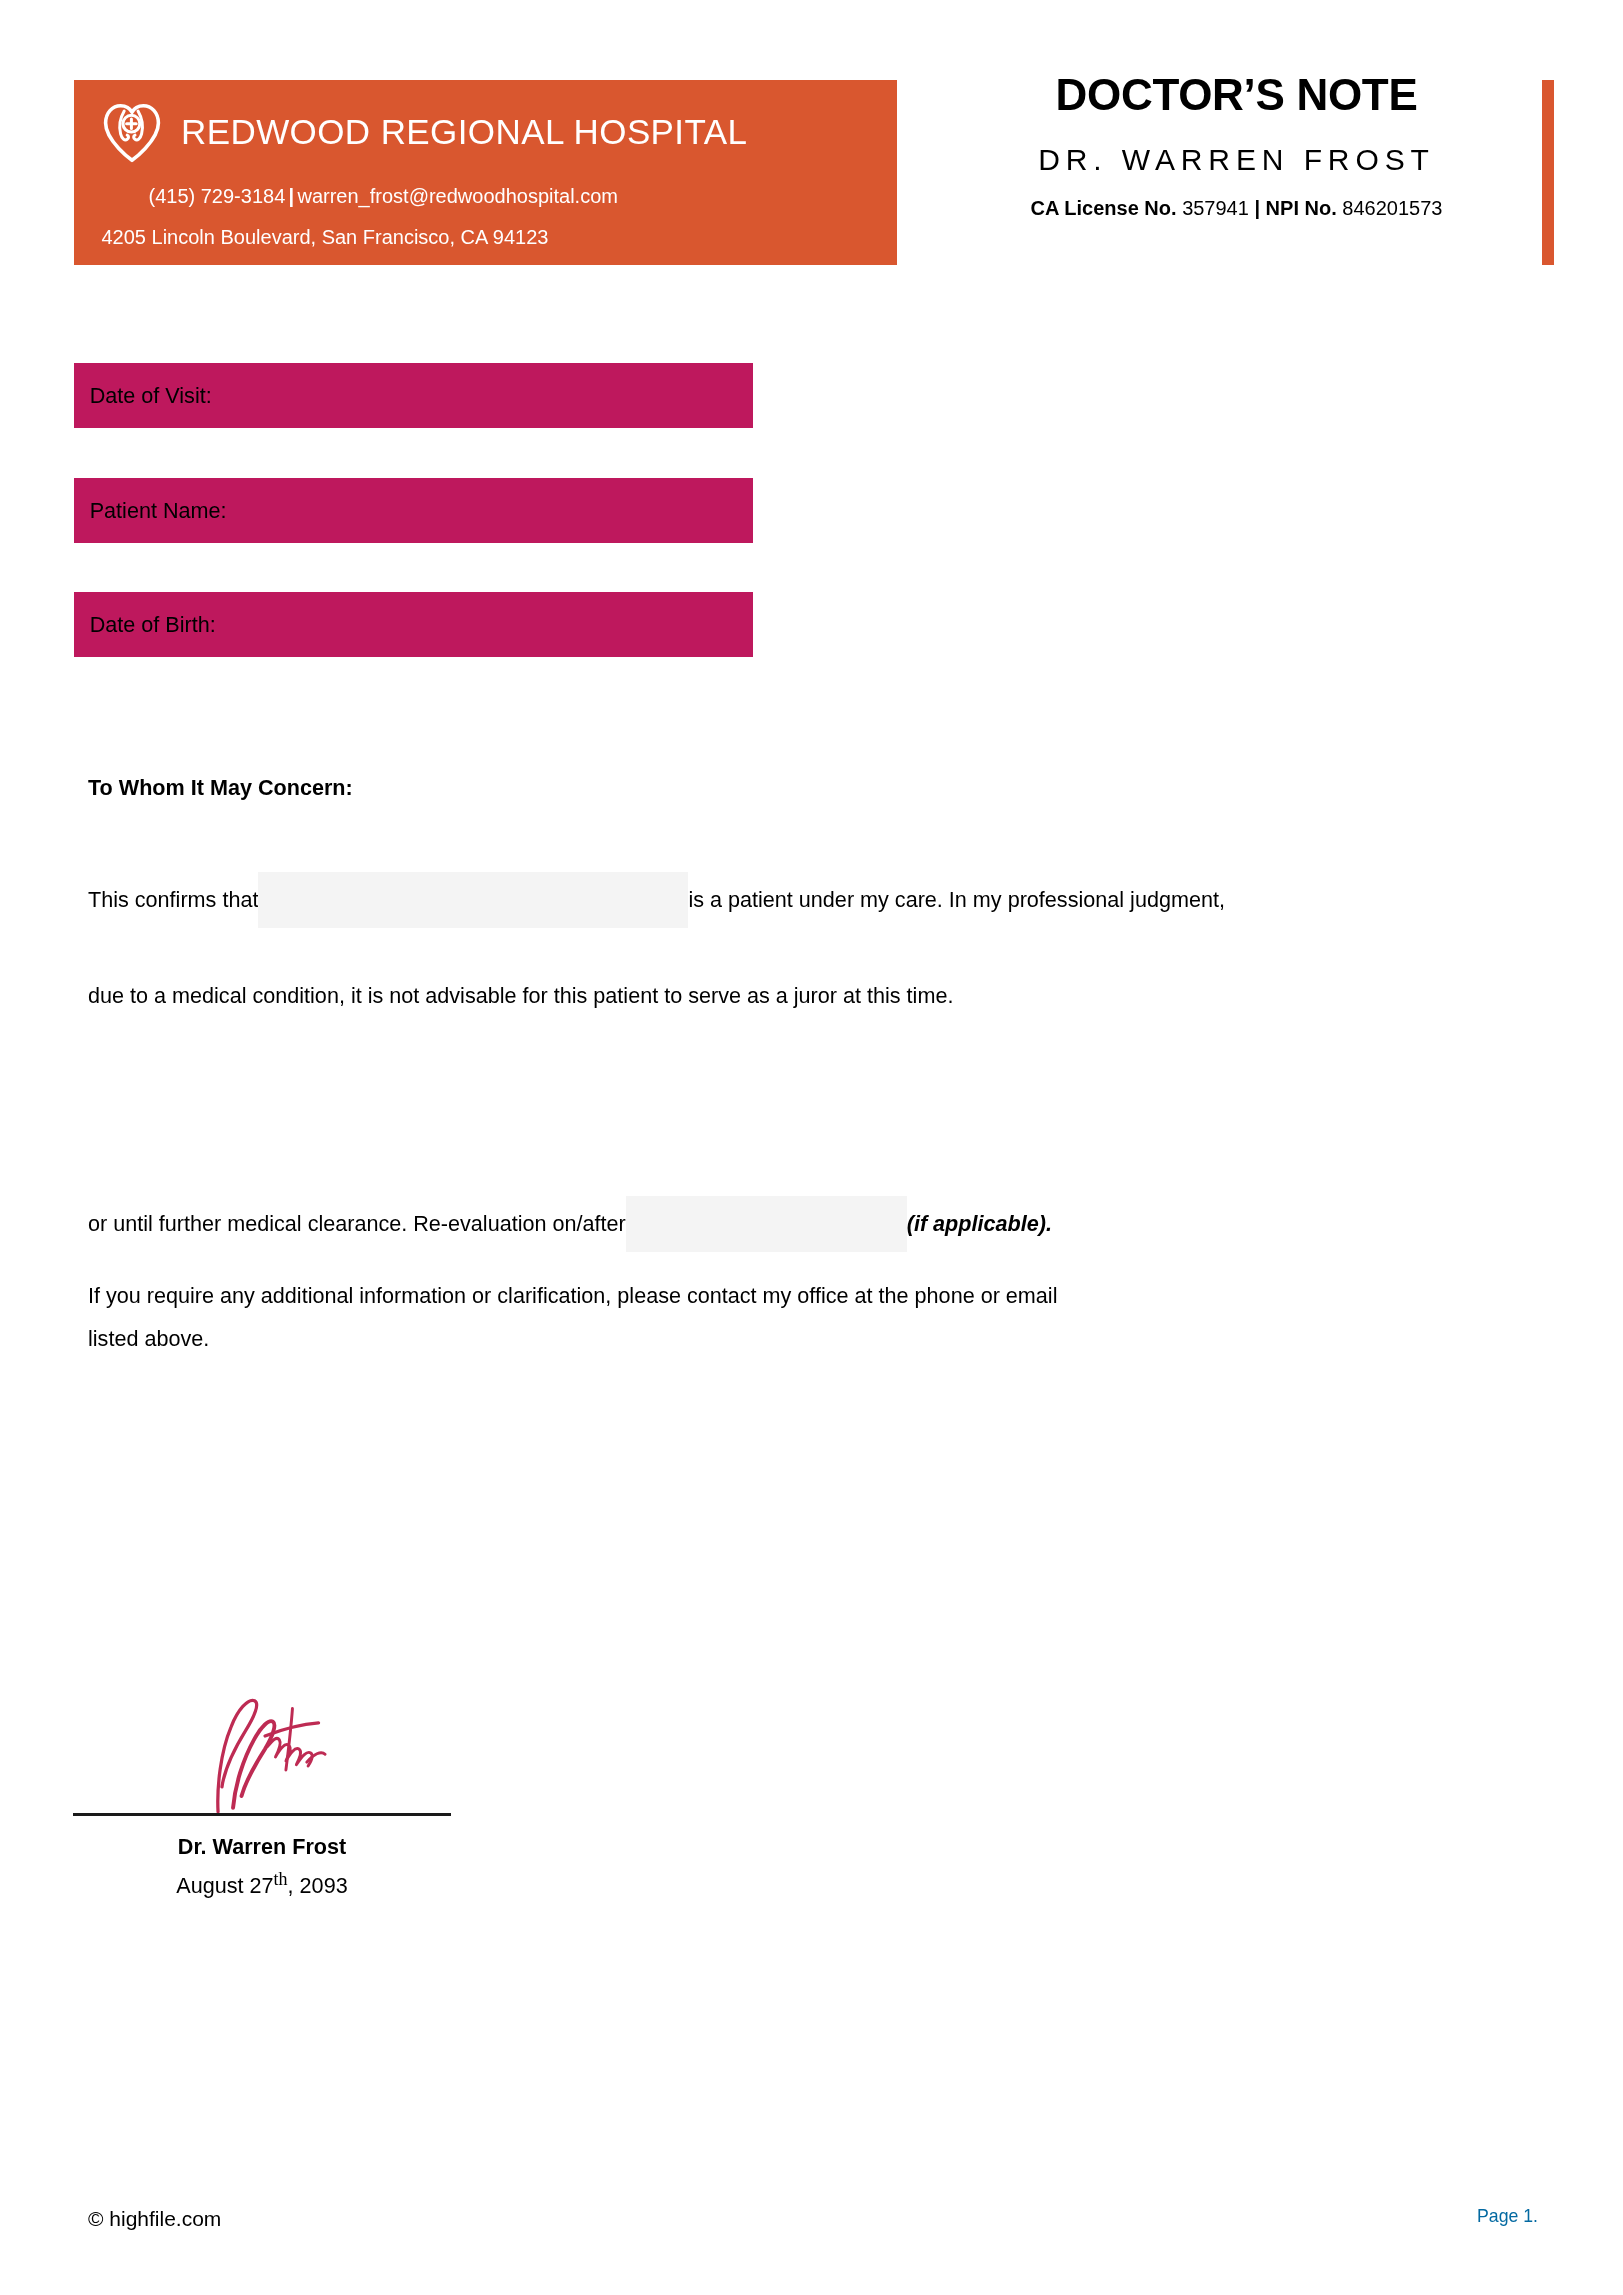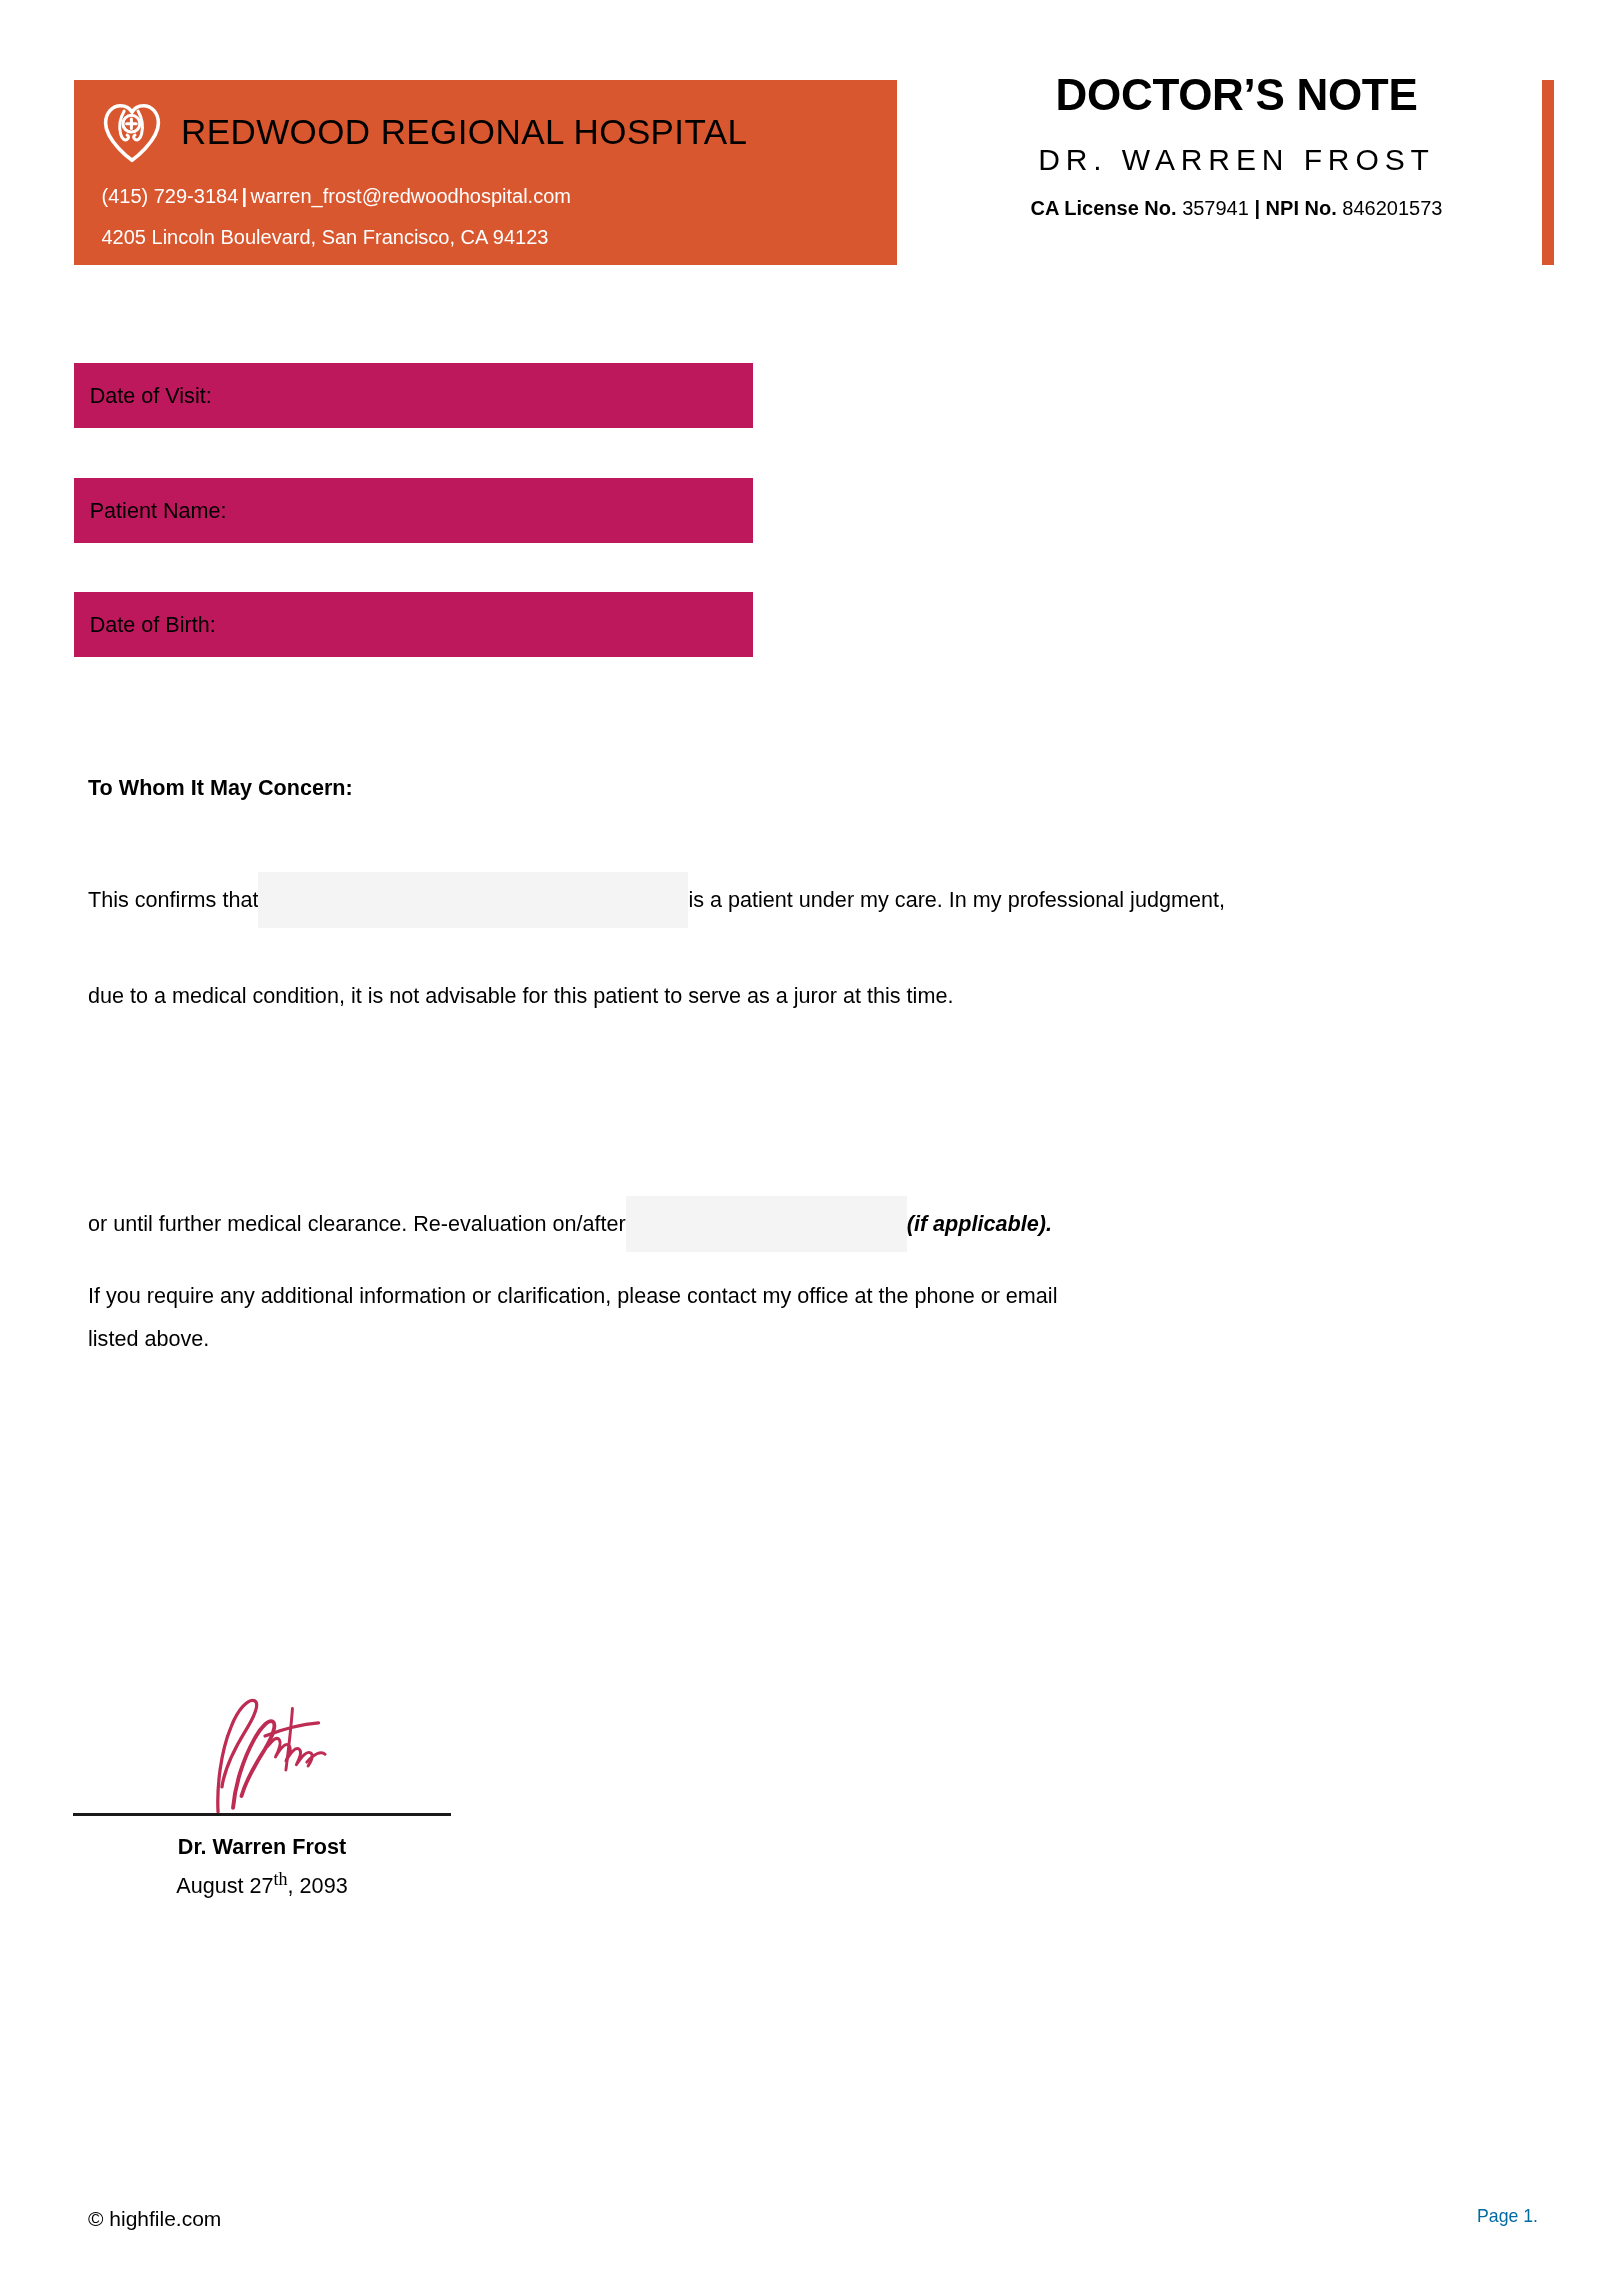--- a/index.html
+++ b/index.html
@@ -42,35 +42,35 @@
   }
 
   .logo-icon {
     width: 60px;
     height: 63px;
     flex: 0 0 auto;
     display: block;
   }
 
   .brand-name {
-    color: #000000;
+    color: #ffffff;
     font-size: 35px;
     letter-spacing: 0.4px;
     font-weight: 400;
     white-space: nowrap;
     line-height: 1;
   }
 
   .contact-line {
     color: #ffffff;
     font-size: 20px;
     line-height: 1.0;
     white-space: nowrap;
   }
-  .contact-line.first { margin-top: 19.6px; }
+  .contact-line.first { margin-top: 19.6px; margin-left: 47px; }
   .contact-line.second { margin-top: 21.6px; }
   .contact-sep { font-weight: bold; padding: 0 3.3px; }
 
   
   .header-right {
     position: absolute;
     left: 942px;
     top: 72px;
     width: 589px;
     text-align: center;

